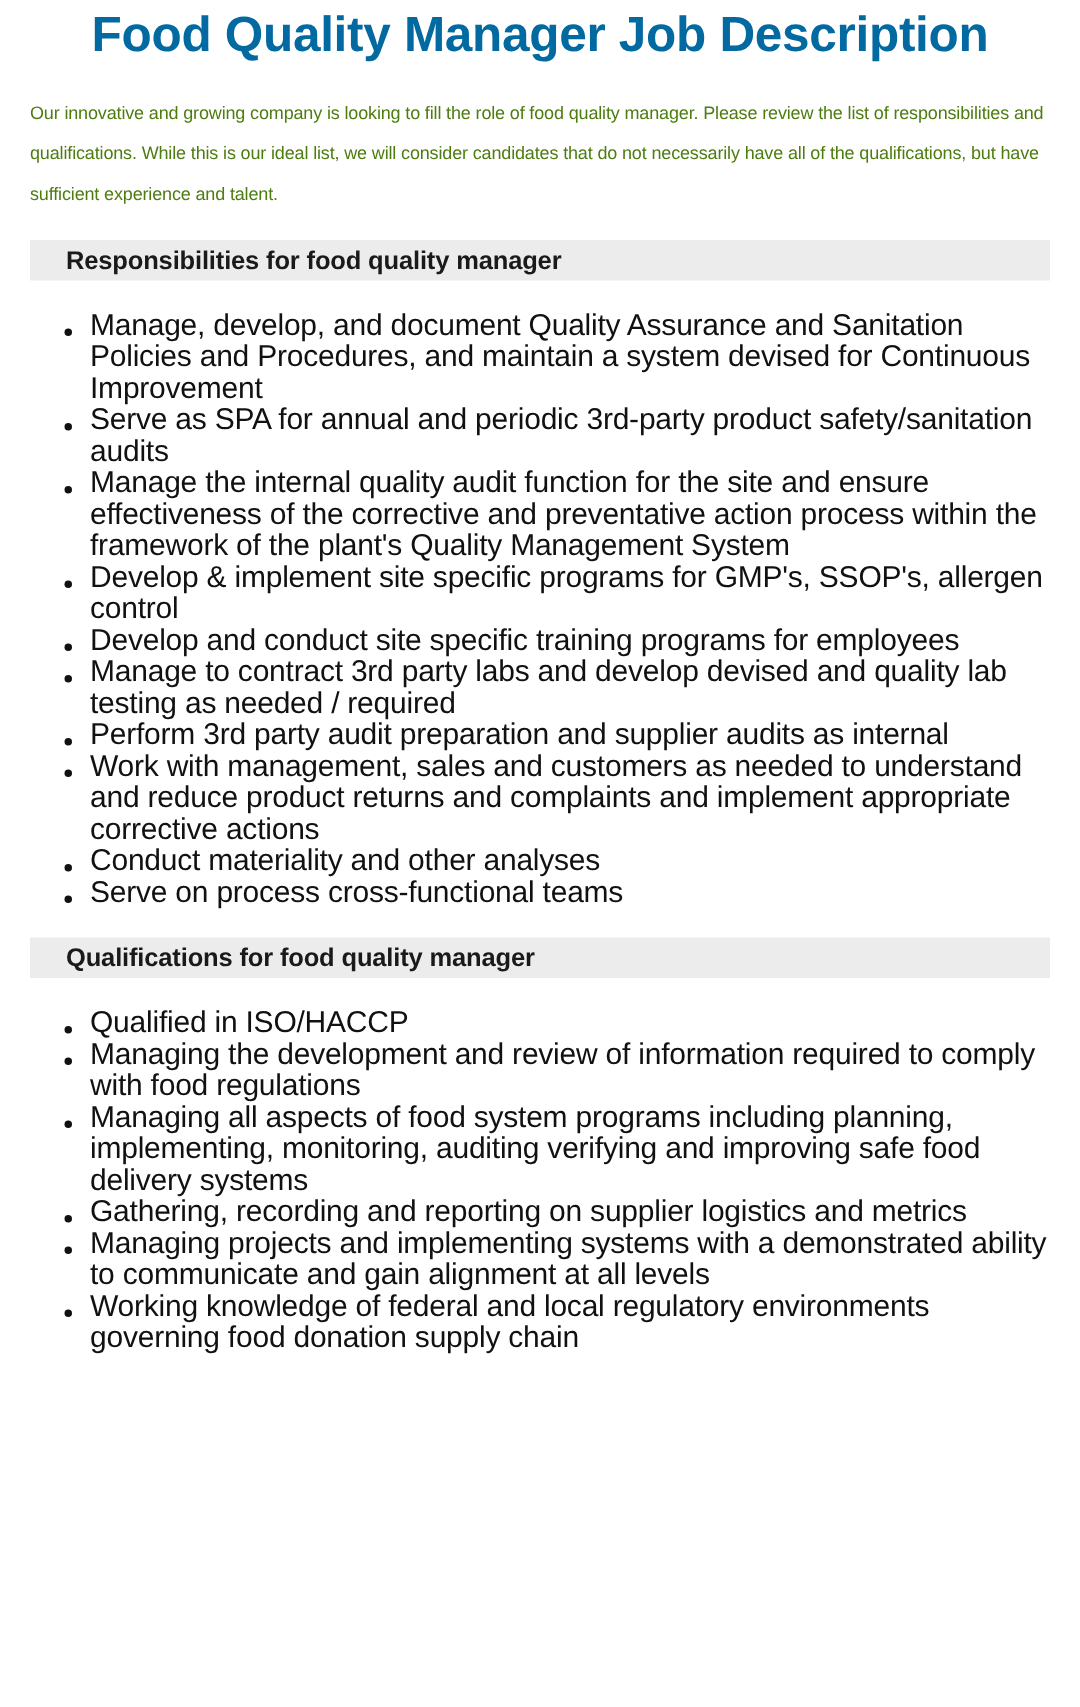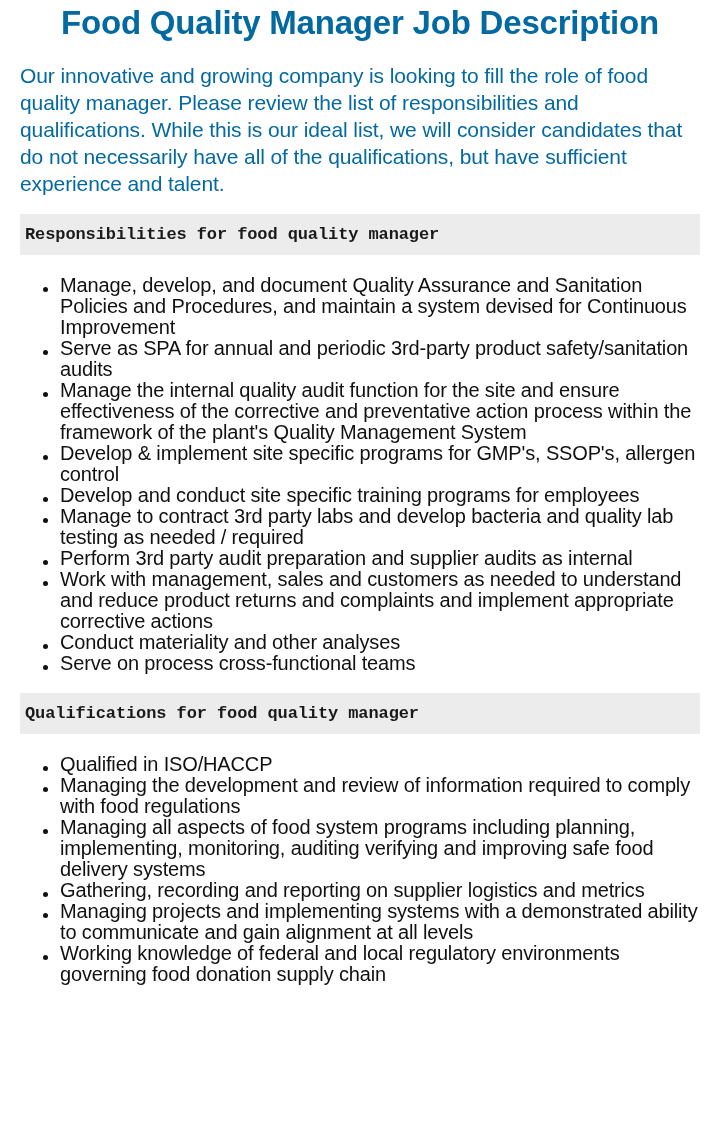--- a/index.html
+++ b/index.html
@@ -22,37 +22,36 @@
       padding-top: 2px;
       font-size: 33px;
       line-height: 42px;
       font-weight: bold;
       text-align: center;
       color: #0369a1;
       letter-spacing: -0.2px;
     }
     .intro {
       margin: 18px 0 0 0;
-      font-size: 21px;
+      font-size: 12px;
       line-height: 27px;
-      color: #0369a1;
+      color: #4d7c0f;
       letter-spacing: -0.1px;
     }
     .section-header {
       margin-top: 17px;
-      height: 41px;
+      height: 27px;
       background: #ececec;
       display: flex;
       align-items: center;
-      padding-left: 5px;
+      padding-left: 24px;
       font-size: 17px;
       font-weight: bold;
       color: #1a1a1a;
       letter-spacing: -0.1px;
-      font-family: Liberation Mono, monospace;
     }
     ul.items {
       margin: 20px 0 0 0;
       padding: 0 0 0 40px;
       list-style: none;
     }
     ul.items li {
       position: relative;
       font-size: 20px;
       line-height: 21px;
@@ -80,21 +79,21 @@
   <p class="intro">Our innovative and growing company is looking to fill the role of food quality manager. Please review the list of responsibilities and qualifications. While this is our ideal list, we will consider candidates that do not necessarily have all of the qualifications, but have sufficient experience and talent.</p>
 
   <div class="section-header">Responsibilities for food quality manager</div>
 
   <ul class="items">
     <li>Manage, develop, and document Quality Assurance and Sanitation Policies and Procedures, and maintain a system devised for Continuous Improvement</li>
     <li>Serve as SPA for annual and periodic 3rd-party product safety/sanitation audits</li>
     <li>Manage the internal quality audit function for the site and ensure effectiveness of the corrective and preventative action process within the framework of the plant's Quality Management System</li>
     <li>Develop &amp; implement site specific programs for GMP's, SSOP's, allergen control</li>
     <li>Develop and conduct site specific training programs for employees</li>
-    <li>Manage to contract 3rd party labs and develop bacteria and quality lab testing as needed / required</li>
+    <li>Manage to contract 3rd party labs and develop devised and quality lab testing as needed / required</li>
     <li>Perform 3rd party audit preparation and supplier audits as internal</li>
     <li>Work with management, sales and customers as needed to understand and reduce product returns and complaints and implement appropriate corrective actions</li>
     <li>Conduct materiality and other analyses</li>
     <li>Serve on process cross-functional teams</li>
   </ul>
 
   <div class="section-header section-2">Qualifications for food quality manager</div>
 
   <ul class="items">
     <li>Qualified in ISO/HACCP</li>

